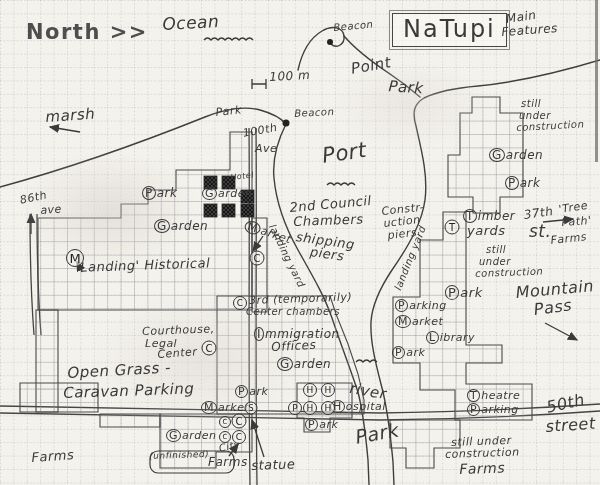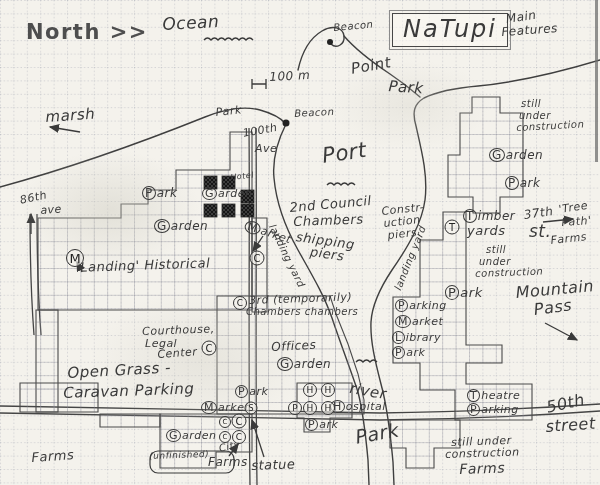--- a/index.html
+++ b/index.html
@@ -109,21 +109,21 @@
   </svg>
 
   <div class="stain s1"></div>
   <div class="stain s2"></div>
   <div class="stain s3"></div>
 
   <div id="labels">
       <div class="lbl print" style="left: 26px; top: 22px; font-size: 21px;">North &gt;&gt;</div>
       <div class="lbl" style="left: 162px; top: 16px; font-size: 17px; transform: rotate(-3deg);">Ocean</div>
       <div class="lbl" style="left: 333px; top: 23px; font-size: 10px; transform: rotate(-5deg);">Beacon</div>
-      <div class="lbl box" style="left: 392px; top: 13px; font-size: 24px; font-style: italic;">NaTupi</div>
+      <div class="lbl box" style="left: 392px; top: 13px; font-size: 24px;">NaTupi</div>
       <div class="lbl" style="left: 505px; top: 13px; font-size: 12px; transform: rotate(-8deg);">Main</div>
       <div class="lbl" style="left: 501px; top: 26px; font-size: 12px; transform: rotate(-4deg);">Features</div>
       <div class="lbl" style="left: 350px; top: 62px; font-size: 15px; transform: rotate(-10deg);">Point</div>
       <div class="lbl" style="left: 389px; top: 79px; font-size: 15px; transform: rotate(4deg);">Park</div>
       <div class="lbl" style="left: 269px; top: 71px; font-size: 12px; transform: rotate(-3deg);">100 m</div>
       <div class="lbl" style="left: 45px; top: 110px; font-size: 15px; transform: rotate(-4deg);">marsh</div>
       <div class="lbl" style="left: 215px; top: 107px; font-size: 11px; transform: rotate(-6deg);">Park</div>
       <div class="lbl" style="left: 294px; top: 109px; font-size: 10px; transform: rotate(-3deg);">Beacon</div>
       <div class="lbl" style="left: 242px; top: 128px; font-size: 11px; transform: rotate(-10deg);">100th</div>
       <div class="lbl" style="left: 255px; top: 143px; font-size: 11px;">Ave</div>
@@ -157,25 +157,26 @@
       <div class="lbl" style="left: 561px; top: 217px; font-size: 11px; transform: rotate(-4deg);">Path'</div>
       <div class="lbl" style="left: 550px; top: 235px; font-size: 11px; transform: rotate(-6deg);">Farms</div>
       <div class="lbl" style="left: 486px; top: 245px; font-size: 10px;">still</div>
       <div class="lbl" style="left: 479px; top: 257px; font-size: 10px;">under</div>
       <div class="lbl" style="left: 475px; top: 269px; font-size: 10px; transform: rotate(-2deg);">construction</div>
       <div class="lbl" style="left: 445px; top: 285px; font-size: 13px;"><span class="circ">P</span>ark</div>
       <div class="lbl" style="left: 515px; top: 285px; font-size: 16px; transform: rotate(-5deg);">Mountain</div>
       <div class="lbl" style="left: 533px; top: 302px; font-size: 16px; transform: rotate(-7deg);">Pass</div>
       <div class="lbl" style="left: 395px; top: 299px; font-size: 11px;"><span class="circ">P</span>arking</div>
       <div class="lbl" style="left: 395px; top: 315px; font-size: 11px;"><span class="circ">M</span>arket</div>
-      <div class="lbl" style="left: 392px; top: 331px; font-size: 11px;"><span class="circ">L</span>ibrary</div>
+      <div class="lbl" style="left: 392px; top: 331px; font-size: 11px; padding-left: 34px;"><span class="circ">L</span>ibrary</div>
       <div class="lbl" style="left: 392px; top: 346px; font-size: 11px;"><span class="circ">P</span>ark</div>
       <div class="lbl" style="left: 76px; top: 261px; font-size: 13px; transform: rotate(-2deg);">'Landing' Historical</div>
       <div class="lbl" style="left: 249px; top: 295px; font-size: 11px; transform: rotate(-2deg);">3rd (temporarily)</div>
-      <div class="lbl" style="left: 246px; top: 307px; font-size: 10px;">Chambers chambers</div>
+      <div class="lbl" style="left: 246px; top: 307px; font-size: 10px;">Center chambers</div>
+      <div class="lbl" style="left: 254px; top: 327px; font-size: 12px;"><span class="circ">I</span>mmigration</div>
       <div class="lbl" style="left: 271px; top: 341px; font-size: 12px; transform: rotate(-3deg);">Offices</div>
       <div class="lbl" style="left: 277px; top: 357px; font-size: 12px;"><span class="circ">G</span>arden</div>
       <div class="lbl" style="left: 351px; top: 381px; font-size: 15px; transform: rotate(10deg);">river</div>
       <div class="lbl" style="left: 142px; top: 326px; font-size: 11px; transform: rotate(-2deg);">Courthouse,</div>
       <div class="lbl" style="left: 145px; top: 338px; font-size: 11px;">Legal</div>
       <div class="lbl" style="left: 157px; top: 349px; font-size: 11px; transform: rotate(-4deg);">Center</div>
       <div class="lbl" style="left: 67px; top: 366px; font-size: 15px; transform: rotate(-3deg);">Open Grass -</div>
       <div class="lbl" style="left: 63px; top: 386px; font-size: 15px; transform: rotate(-2deg);">Caravan Parking</div>
       <div class="lbl" style="left: 235px; top: 385px; font-size: 11px;"><span class="circ">P</span>ark</div>
       <div class="lbl" style="left: 201px; top: 401px; font-size: 11px;"><span class="circ">M</span>arket</div>

